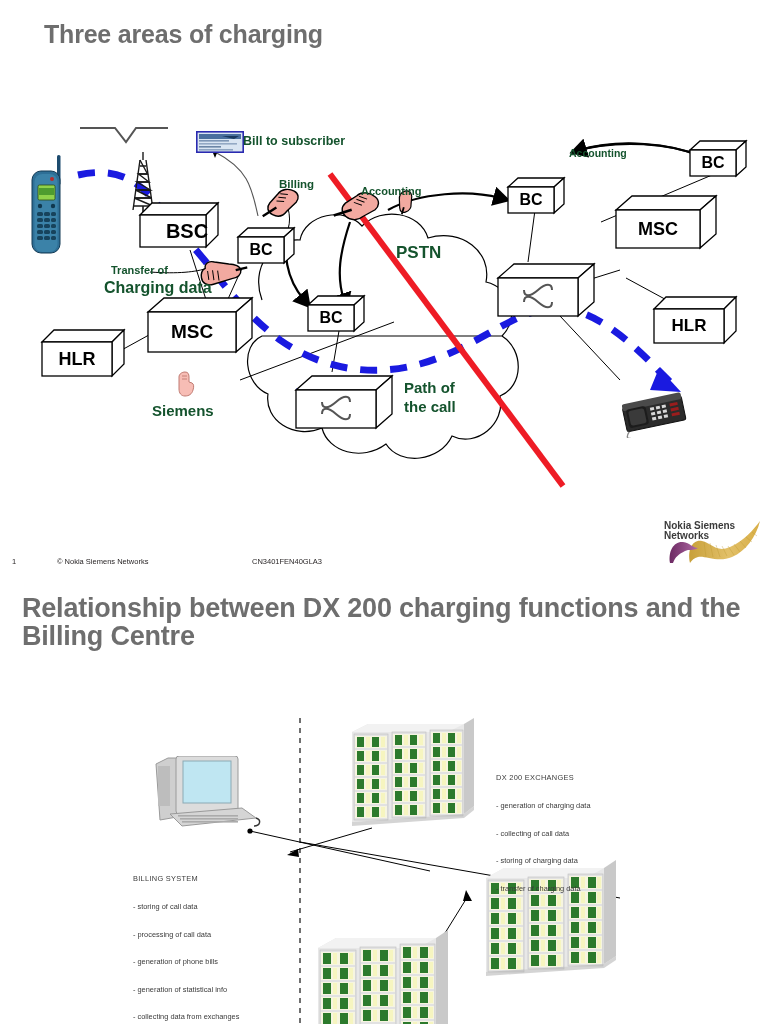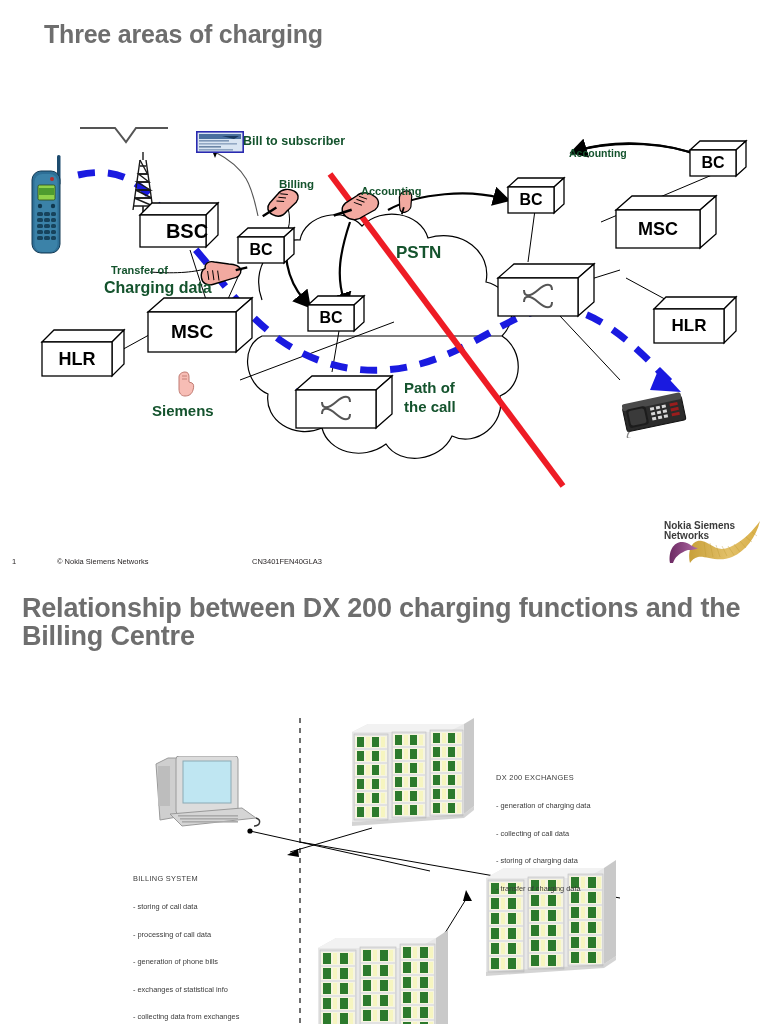--- a/index.html
+++ b/index.html
@@ -765,21 +765,21 @@
         </g>
       </g>
     </svg>
   </div>
 
   <div class="txtblock" style="left:133px;top:278px;">
     <div class="hd">BILLING SYSTEM</div>
     <div>- storing of call data</div>
     <div>- processing of call data</div>
     <div>- generation of phone bills</div>
-    <div>- exchanges of statistical info</div>
+    <div>- generation of statistical info</div>
     <div>- collecting data from exchanges</div>
   </div>
 
   <div class="txtblock" style="left:496px;top:177px;">
     <div class="hd">DX 200 EXCHANGES</div>
     <div>- generation of charging data</div>
     <div>- collecting of call data</div>
     <div>- storing of charging data</div>
     <div>- transfer of charging data</div>
   </div>

